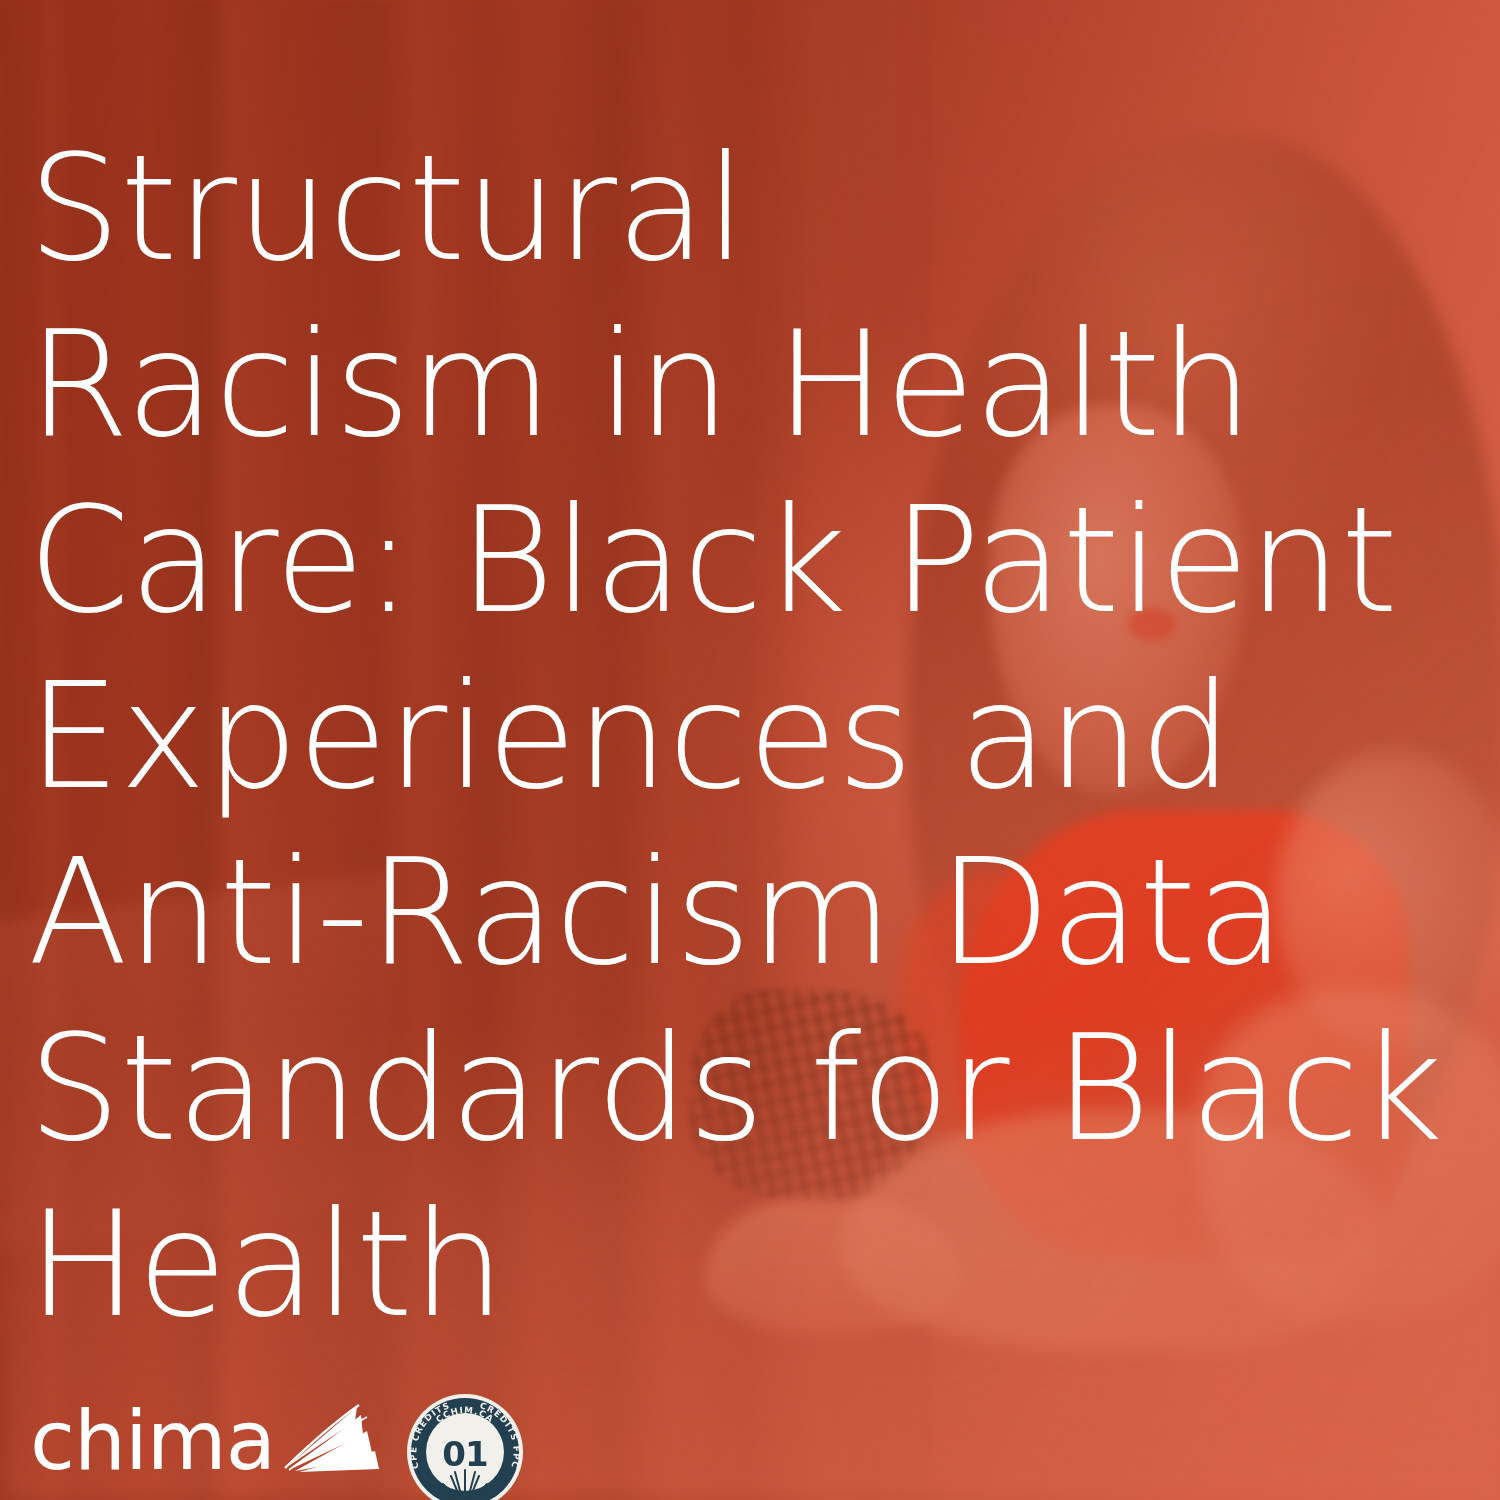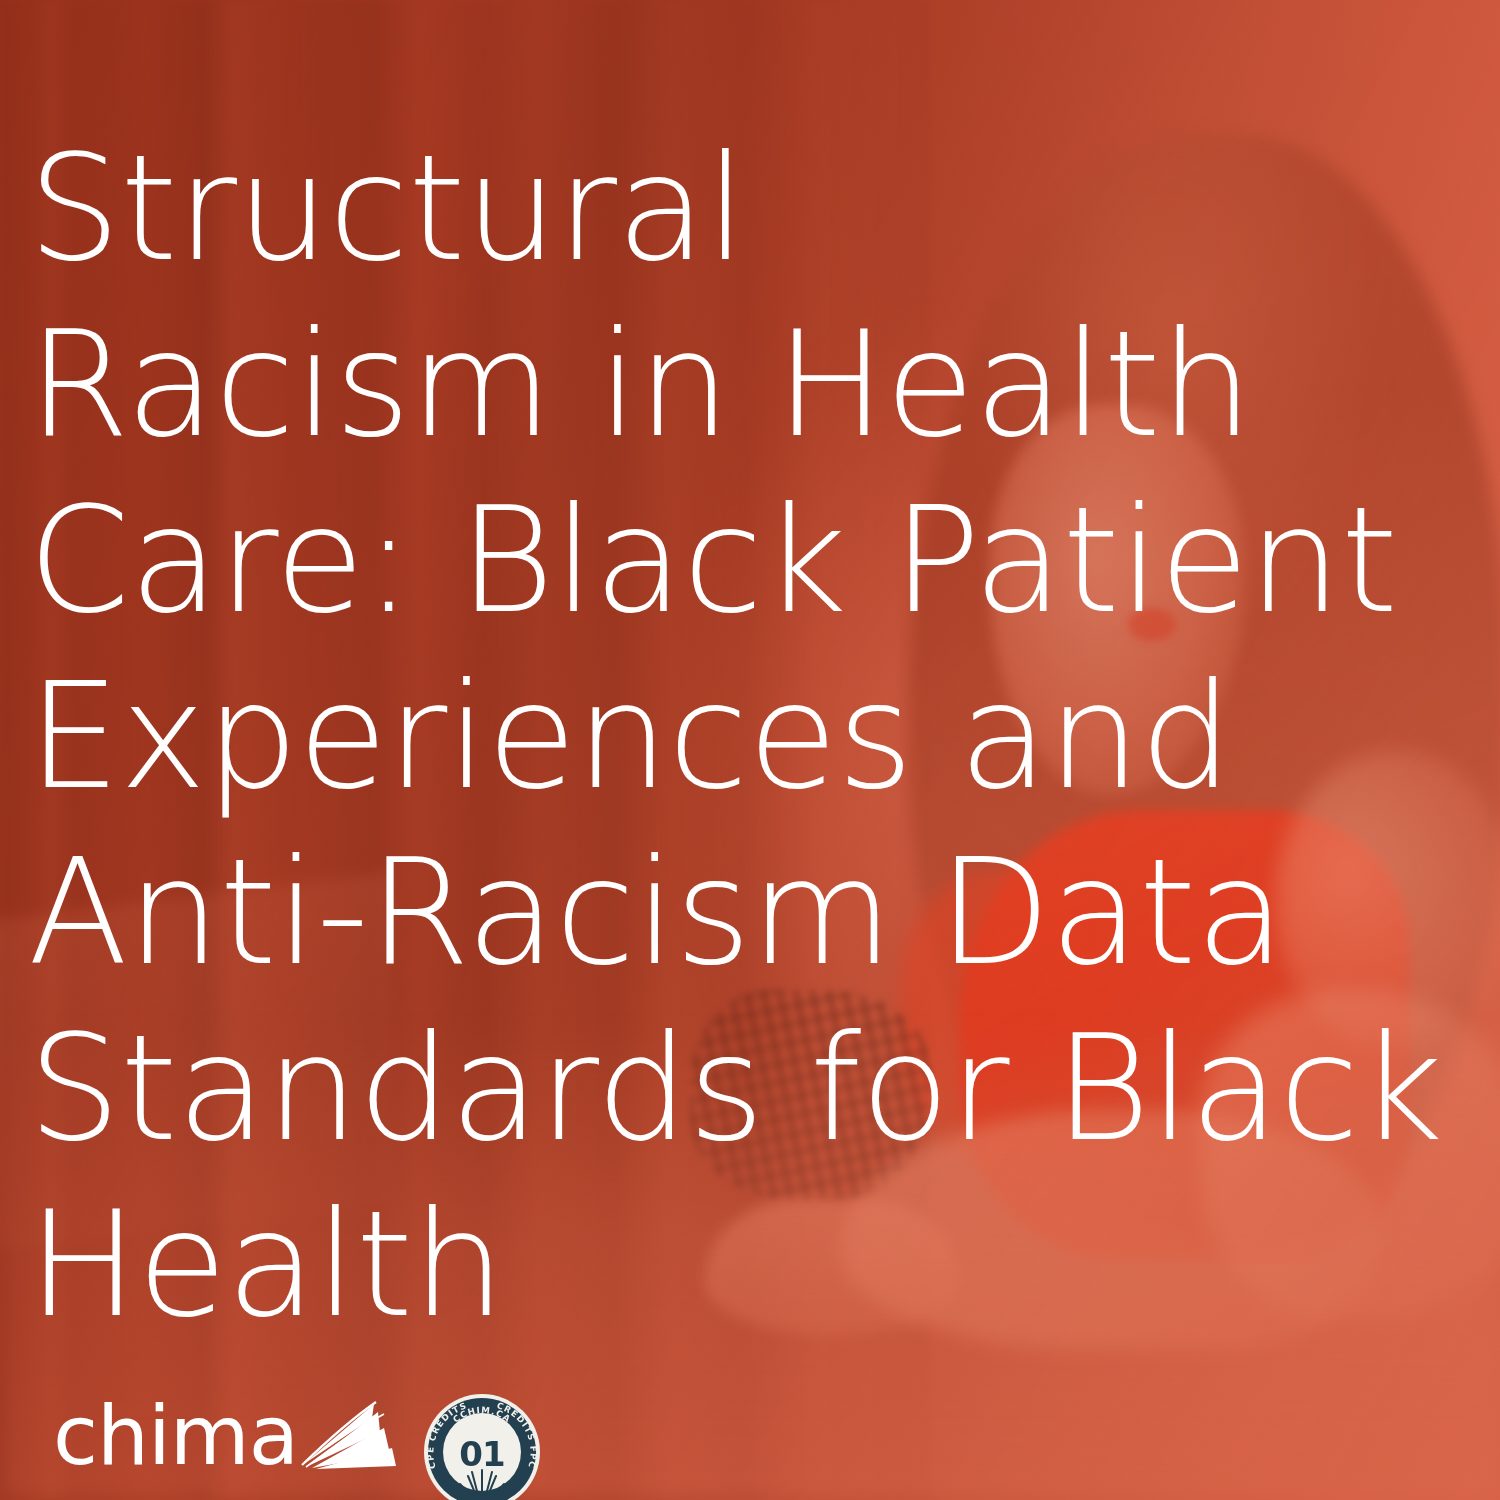--- a/index.html
+++ b/index.html
@@ -273,24 +273,23 @@
     bottom: 0;
     height: 118px;
     display: flex;
     align-items: center;
     gap: 26px;
   }
 
   
   .logo {
     display: flex;
-    align-items: flex-start;
-    gap: 8px;
+    align-items: center;
+    gap: 14px;
     height: 86px;
-    margin-left: 23px;
   }
   .logo-word {
     color: #ffffff;
     font-size: 82px;
     line-height: 76px;
     font-weight: 400;
     letter-spacing: -1px;
     font-family: "DejaVu Sans", "Liberation Sans", sans-serif;
   }
   .logo-wing {

